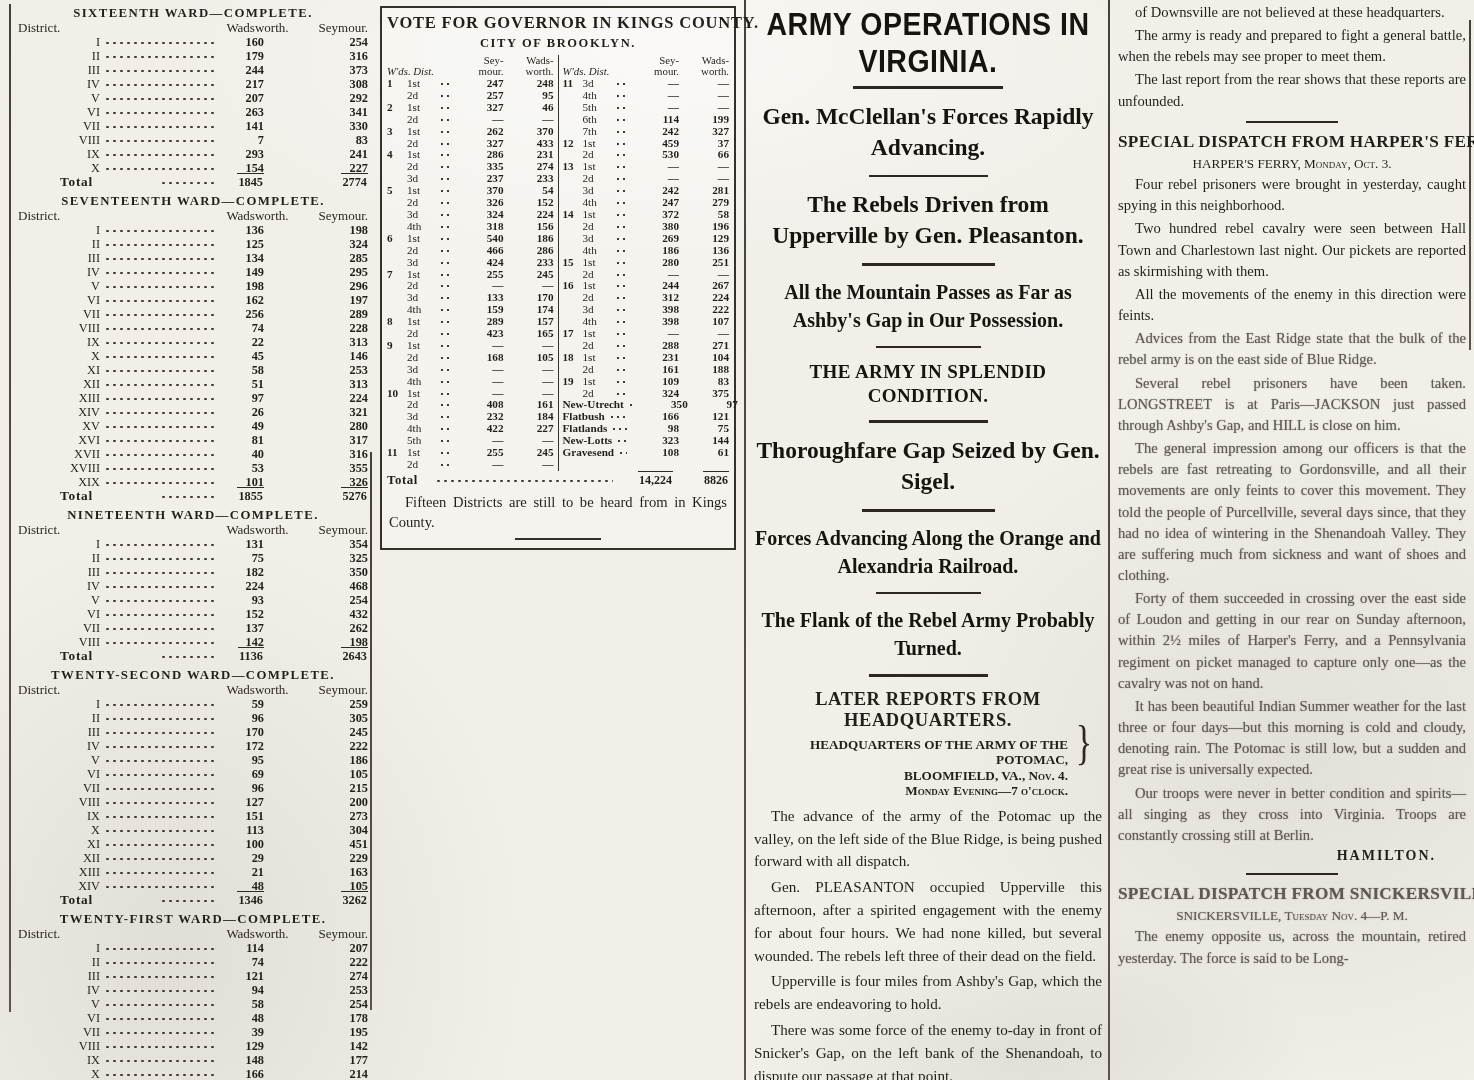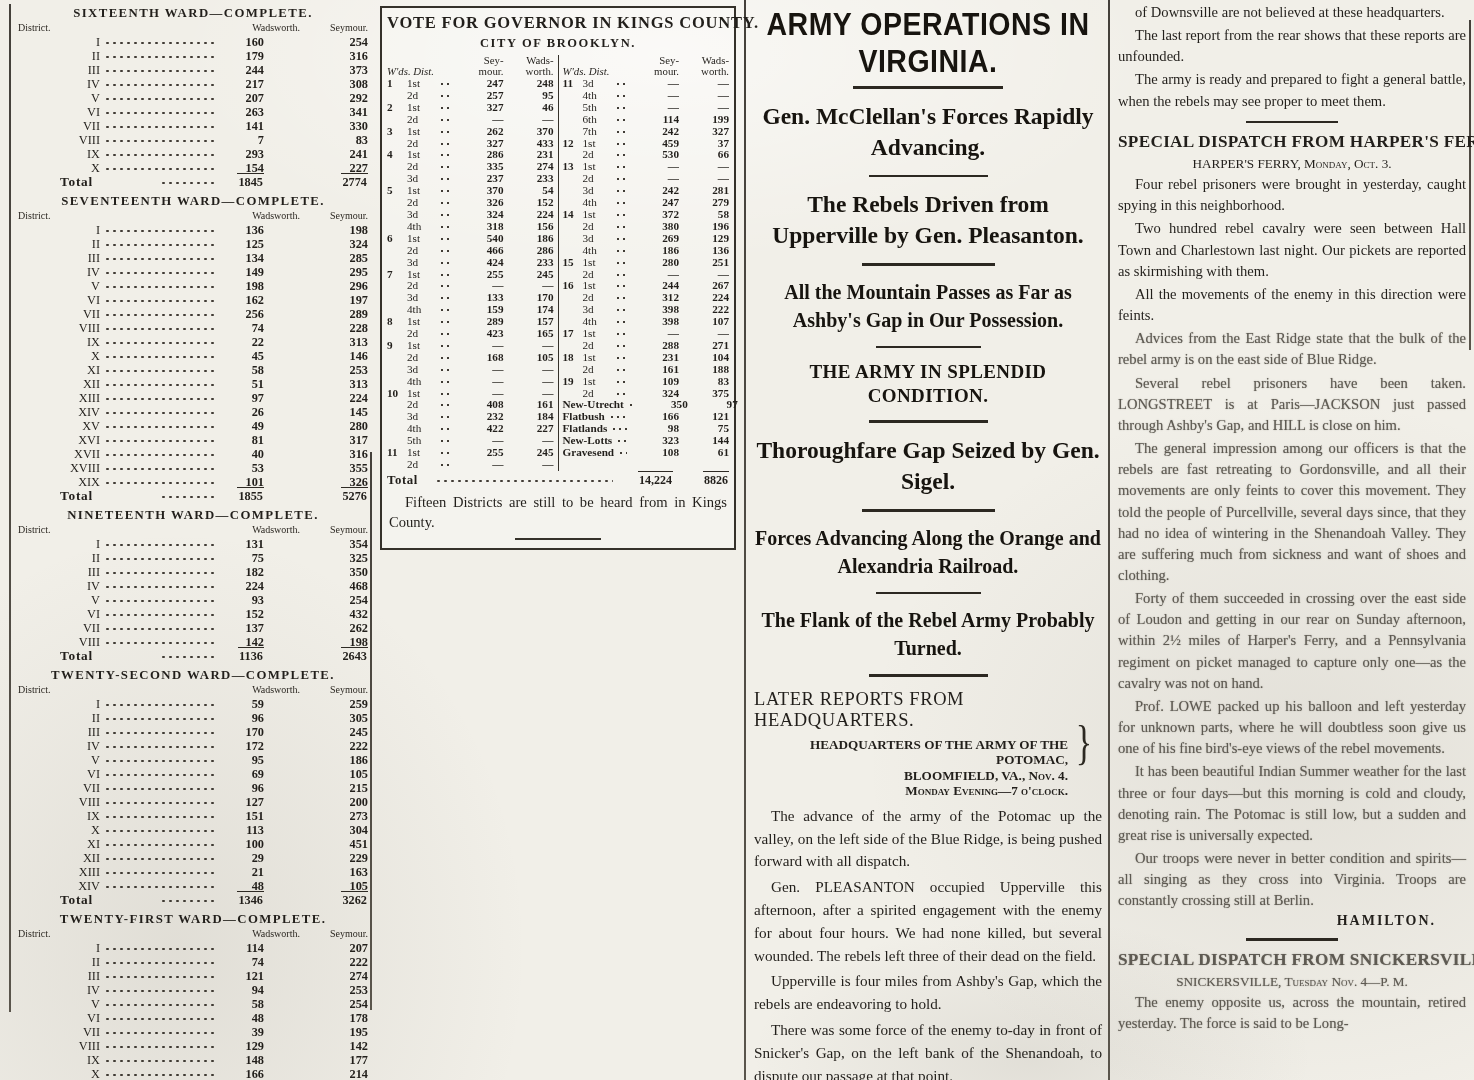--- a/index.html
+++ b/index.html
@@ -18,21 +18,21 @@
   
   .col{position:absolute; top:6px;}
   .col1{left:18px;  width:350px;}
   .col2{left:380px; width:356px;}
   .col3{left:754px; width:348px;}
   .col4{left:1118px;width:348px; top:2px;}
   
   .ward-table{margin-bottom:5px;}
   .wt-title{text-align:center; font-weight:bold; font-size:12.8px; letter-spacing:1.4px; line-height:15px; white-space:nowrap;}
   .wt-row{display:flex; align-items:baseline; line-height:13px; font-size:12.3px;}
-  .wt-head{font-size:10px; color:#2b2721; justify-content:flex-end; line-height:14px;}
+  .wt-head{font-size:13px; color:#2b2721; justify-content:flex-end; line-height:14px;}
   .wt-head .h-wads{margin-left:auto; margin-right:30px;}
   .wt-d{flex:0 0 82px; text-align:right;}
   .leader{flex:1 1 auto; min-width:8px; height:11px; margin:0 4px;
     background-image:radial-gradient(circle, rgba(45,40,33,.9) 1.05px, transparent 1.35px);
     background-size:7px 4px; background-repeat:repeat-x; background-position:left bottom 1px;}
   .wt-w{flex:0 0 46px; text-align:right; font-weight:bold;}
   .wt-s{flex:0 0 104px; text-align:right; font-weight:bold;}
   .wt-total .wt-d{flex:0 0 96px; font-weight:bold; font-size:13.3px; letter-spacing:.8px; text-align:left; padding-left:42px;}
   .ov{font-style:normal; border-top:1.3px solid #2e2a24; padding:1px 1px 0;}
   
@@ -59,21 +59,21 @@
   .kc-footnote{font-size:14.6px; line-height:1.35; text-align:justify; text-indent:16px; margin:5px 2px 2px;}
   .kc-endrule{width:86px; height:2px; background:#35312a; margin:6px auto 2px;}
   
   .hl{text-align:center; font-weight:bold; color:#17140f; margin:0 auto;}
   .hl.banner{font-family:"Liberation Sans","DejaVu Sans",sans-serif; font-size:28.5px; line-height:34px; letter-spacing:.5px; transform:scaleY(1.08); transform-origin:top;}
   .hl.large{font-size:23.5px; line-height:31px;}
   .hl.medium{font-size:20px; line-height:28px;}
   .hl.caps{font-size:19px; line-height:24px; letter-spacing:.4px;}
   .hl-rule{height:2.6px; background:#2c2821; margin:12px auto;}
   
-  .disp-heading{text-align:left; font-weight:normal; font-size:18.5px; letter-spacing:.6px; margin:4px 0 6px;}
+  .disp-heading{text-align:center; font-weight:bold; font-size:18.5px; letter-spacing:.6px; margin:4px 0 6px;}
   .dateline{position:relative; text-align:right; font-size:13.2px; line-height:15.5px; font-variant:small-caps; font-weight:bold; padding-right:34px; margin-bottom:6px;}
   .dateline .brace{position:absolute; right:10px; top:-2px; font-size:34px; font-weight:normal; transform:scaleY(1.45); color:#2c2821; font-variant:normal;}
   .para{font-size:15.2px; line-height:1.5; text-align:justify; text-indent:17px; margin:0 0 3px;}
   .col4 .para{font-size:14.6px; line-height:1.45; margin:0 0 2px;}
   .c4-heading{font-weight:bold; font-size:17.2px; letter-spacing:.3px; margin:4px 0 3px; white-space:nowrap;}
   .c4-dateline{text-align:center; font-variant:small-caps; font-weight:normal; font-size:13.2px; line-height:17px; margin-bottom:2px;}
   .c4-rule{width:92px; height:2.4px; background:#2c2821; margin:9px auto;}
   .signature{text-align:right; padding-right:30px; font-variant:small-caps; font-weight:bold; letter-spacing:2px; font-size:14px; margin:2px 0 4px;}
   .faded{color:#5e5a52; text-shadow:0 0 1.2px rgba(94,90,82,.6);}
 </style>
@@ -244,21 +244,21 @@
         <div class="wt-row">
           <span class="wt-d">XIII</span>
           <span class="leader"></span>
           <span class="wt-w">97</span>
           <span class="wt-s">224</span>
         </div>
         <div class="wt-row">
           <span class="wt-d">XIV</span>
           <span class="leader"></span>
           <span class="wt-w">26</span>
-          <span class="wt-s">145</span>
+          <span class="wt-s">321</span>
         </div>
         <div class="wt-row">
           <span class="wt-d">XV</span>
           <span class="leader"></span>
           <span class="wt-w">49</span>
           <span class="wt-s">280</span>
         </div>
         <div class="wt-row">
           <span class="wt-d">XVI</span>
           <span class="leader"></span>
@@ -1034,33 +1034,32 @@
     <div id="dispatch-paras">
         <p class="para">The advance of the army of the Potomac up the valley, on the left side of the Blue Ridge, is being pushed forward with all dispatch.</p>
         <p class="para">Gen. PLEASANTON occupied Upperville this afternoon, after a spirited engagement with the enemy for about four hours.  We had none killed, but several wounded.  The rebels left three of their dead on the field.</p>
         <p class="para">Upperville is four miles from Ashby's Gap, which the rebels are endeavoring to hold.</p>
         <p class="para">There was some force of the enemy to-day in front of Snicker's Gap, on the left bank of the Shenandoah, to dispute our passage at that point.</p>
       </div>
   </section>
 
   <section class="col col4" id="col4">
       <p class="para">of Downsville are not believed at these headquarters.</p>
+      <p class="para">The army is ready and prepared to fight a general battle, when the rebels may see proper to meet them.</p>
       <p class="para">The last report from the rear shows that these reports are unfounded.</p>
-      <p class="para">The army is ready and prepared to fight a general battle, when the rebels may see proper to meet them.</p>
       <div class="c4-rule"></div>
       <h3 class="c4-heading">SPECIAL DISPATCH FROM HARPER'S FERRY.</h3>
       <div class="c4-dateline">HARPER'S FERRY, Monday, Oct. 3.</div>
       <p class="para">Four rebel prisoners were brought in yesterday, caught spying in this neighborhood.</p>
       <p class="para">Two hundred rebel cavalry were seen between Hall Town and Charlestown last night.  Our pickets are reported as skirmishing with them.</p>
       <p class="para">All the movements of the enemy in this direction were feints.</p>
       <p class="para faded">Advices from the East Ridge state that the bulk of the rebel army is on the east side of Blue Ridge.</p>
       <p class="para faded">Several rebel prisoners have been taken.  LONGSTREET is at Paris—JACKSON just passed through Ashby's Gap, and HILL is close on him.</p>
       <p class="para faded">The general impression among our officers is that the rebels are fast retreating to Gordonsville, and all their movements are only feints to cover this movement.  They told the people of Purcellville, several days since, that they had no idea of wintering in the Shenandoah Valley.  They are suffering much from sickness and want of shoes and clothing.</p>
       <p class="para faded">Forty of them succeeded in crossing over the east side of Loudon and getting in our rear on Sunday afternoon, within 2½ miles of Harper's Ferry, and a Pennsylvania regiment on picket managed to capture only one—as the cavalry was not on hand.</p>
-      <p class="para faded">Prof. LOWE packed up his balloon and left yesterday for unknown parts, where he will doubtless soon give us one of his fine bird's-eye views of the rebel movements.</p>
       <p class="para faded">It has been beautiful Indian Summer weather for the last three or four days—but this morning is cold and cloudy, denoting rain.  The Potomac is still low, but a sudden and great rise is universally expected.</p>
       <p class="para faded">Our troops were never in better condition and spirits—all singing as they cross into Virginia. Troops are constantly crossing still at Berlin.</p>
       <div class="signature">HAMILTON.</div>
       <div class="c4-rule"></div>
       <h3 class="c4-heading faded">SPECIAL DISPATCH FROM SNICKERSVILLE.</h3>
       <div class="c4-dateline faded">SNICKERSVILLE, Tuesday Nov. 4—P. M.</div>
       <p class="para faded">The enemy opposite us, across the mountain, retired yesterday.  The force is said to be Long-</p>
     </section>
 </div>
 

